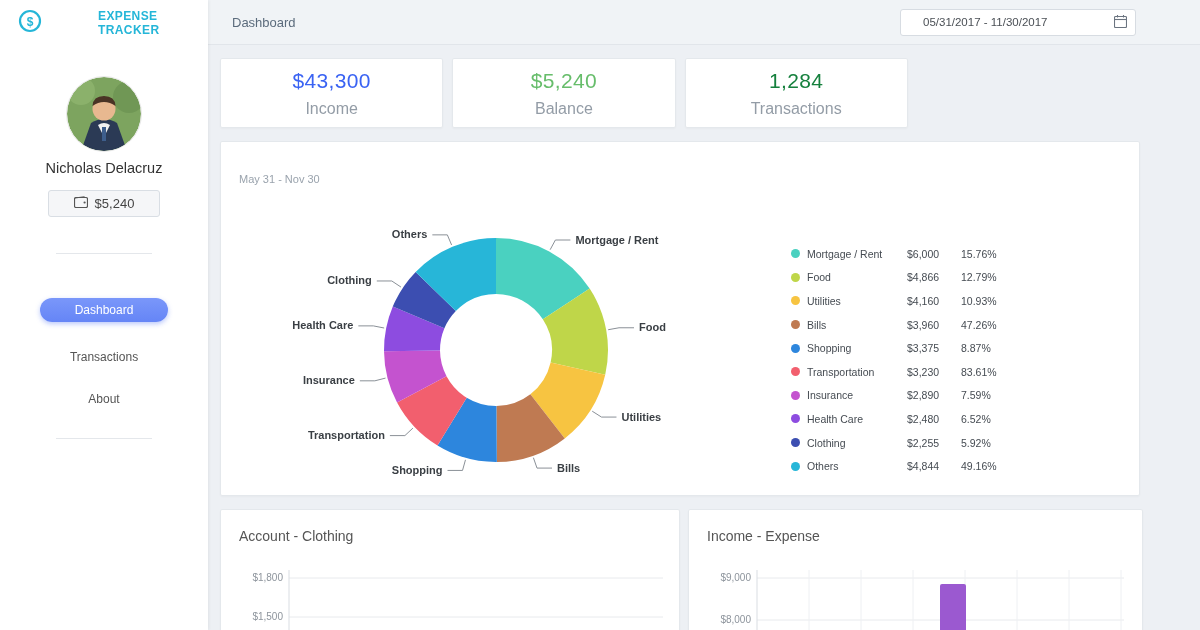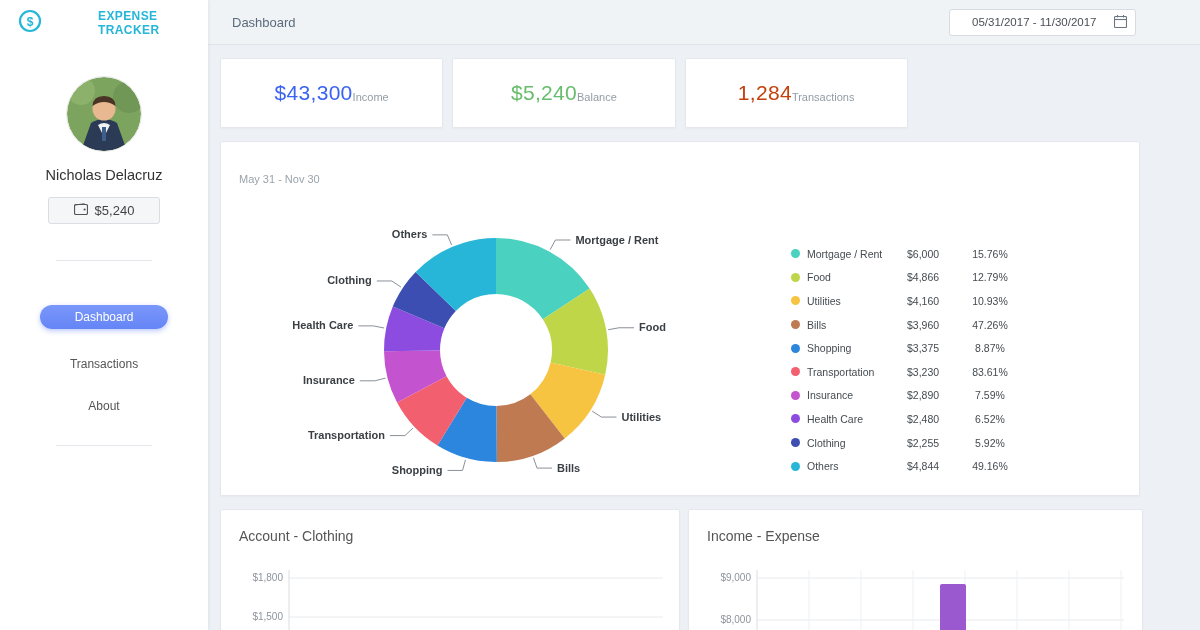--- a/index.html
+++ b/index.html
@@ -14,21 +14,21 @@
     position:fixed; left:0; top:0; width:208px; height:630px;
     background:#fff; box-shadow:1px 0 3px rgba(0,0,0,.06); z-index:5;
   }
   .logo {
     height:45px; display:flex; align-items:center; padding-left:18px; gap:8px;
     cursor:pointer;
   }
   .logo-text { color:#25b6d8; font-weight:bold; font-size:12px; letter-spacing:.4px;padding-left:48px; }
   .avatar-wrap { display:flex; justify-content:center; margin-top:32px; }
   .avatar { width:74px; height:74px; border-radius:50%; overflow:hidden; box-shadow:0 0 0 1px #e8e8e8; }
-  .user-name { text-align:center; margin-top:16px; font-size:14.5px; color:#333; }
+  .user-name { text-align:center; margin-top:9px; font-size:14.5px; color:#333; }
   .balance-badge {
     margin:14px auto 0; width:112px; height:27px; display:flex; align-items:center; justify-content:center; gap:7px;
     background:#f5f6f8; border:1px solid #d9dee4; border-radius:3px; font-size:13px; color:#444; cursor:pointer;
   }
   .side-divider { width:96px; height:1px; background:#e4e7eb; margin:36px auto 0; }
   .side-divider.lower { margin-top:32px; }
   .nav { margin-top:44px; display:flex; flex-direction:column; align-items:center; gap:28px; }
   .nav-pill {
     width:128px; height:24px; border-radius:12px; background:linear-gradient(#7a97fa,#6585f6);
     color:#fff; font-size:12px; display:flex; align-items:center; justify-content:center;
@@ -36,42 +36,42 @@
   }
   .nav-item { font-size:12px; color:#555; cursor:pointer; }
   
   .topbar {
     position:fixed; left:208px; top:0; right:0; height:45px;
     background:#f0f3f6; border-bottom:1px solid #e1e5ea;
     display:flex; align-items:center; justify-content:space-between; padding:0 64px 0 24px;
   }
   .topbar-title { font-size:13px; color:#5b6b7c; }
   .datepicker {
-    width:187px; height:27px; background:#fff; border:1px solid #d7dce2; border-radius:3px;
+    width:236px; height:27px; background:#fff; border:1px solid #d7dce2; border-radius:3px;
     display:flex; align-items:center; justify-content:space-between; padding:0 8px 0 22px;
     font-size:11.5px; color:#4a4f55; cursor:pointer;
   }
   
   .main { position:absolute; left:208px; top:45px; right:0; padding:13px 60px 0 12px; }
   .card { background:#fff; border:1px solid #e4e8ec; border-radius:2px; box-shadow:0 1px 2px rgba(0,0,0,.03); }
   .stats-row { display:grid; grid-template-columns:repeat(4,1fr); gap:9px; }
-  .stat-card { height:70px; display:flex; flex-direction:row; align-items:center; justify-content:center; }
+  .stat-card { height:70px; display:flex; flex-direction:column; align-items:center; justify-content:center; }
   .stat-value { font-size:21px; letter-spacing:.3px; }
-  .stat-label { font-size:11px; color:#939ca6; margin-top:7px; }
+  .stat-label { font-size:16px; color:#939ca6; margin-top:7px; }
   
   .expenses-card { margin-top:13px; height:355px; position:relative; padding:18px; }
   .card-title { font-size:14px; color:#555; }
   .card-subtitle { font-size:11px; color:#9aa3ad; margin-top:13px; }
   .donut-svg { position:absolute; left:13px; top:63px; }
   .legend { position:absolute; left:570px; top:100px; width:228px; }
   .legend-row { display:grid; grid-template-columns:16px 100px 54px 1fr; align-items:center; height:23.6px; cursor:pointer; }
   .legend-dot { width:9px; height:9px; border-radius:50%; }
   .legend-name { font-size:10.5px; color:#454b52; }
   .legend-amt { font-size:10.5px; color:#454b52; }
-  .legend-pct { font-size:10.5px; color:#454b52; text-align:center; }
+  .legend-pct { font-size:10.5px; color:#454b52; text-align:left; }
   
   .bottom-row { display:grid; grid-template-columns:460px 1fr; gap:8px; margin-top:13px; }
   .bottom-card { height:200px; padding:18px 18px 0; }
   .mini-svg { margin-top:14px; display:block; }
 </style>
 </head>
 <body>
 
 <div class="sidebar">
   <div class="logo">
@@ -150,21 +150,21 @@
   <div class="stats-row">
     <div class="card stat-card">
       <div class="stat-value" style="color: rgb(58, 99, 243);">$43,300</div>
       <div class="stat-label">Income</div>
     </div>
     <div class="card stat-card">
       <div class="stat-value" style="color: rgb(103, 189, 107);">$5,240</div>
       <div class="stat-label">Balance</div>
     </div>
     <div class="card stat-card">
-      <div class="stat-value" style="color: #c2410c;">1,284</div>
+      <div class="stat-value" style="color: #15803d;">1,284</div>
       <div class="stat-label">Transactions</div>
     </div>
   </div>
 
   <div class="card expenses-card">
     <div class="card-subtitle">May 31 - Nov 30</div>
 
     <svg id="donut-svg" class="donut-svg" width="560" height="290" viewBox="0 0 560 290">
         <path d="M262 33 A112 112 0 0 1 355.6490416483052 83.56827368245291 L308.82452082415256 114.28413684122646 A56 56 0 0 0 262 89 Z" fill="#4ad1c0"></path>
         <polyline points="316.16514449781755,44.689795526424405 321.39160580901046,35.01074070879869 336.39160580901046,35.01074070879869" fill="none" stroke="#8a9097" stroke-width="1"></polyline>

